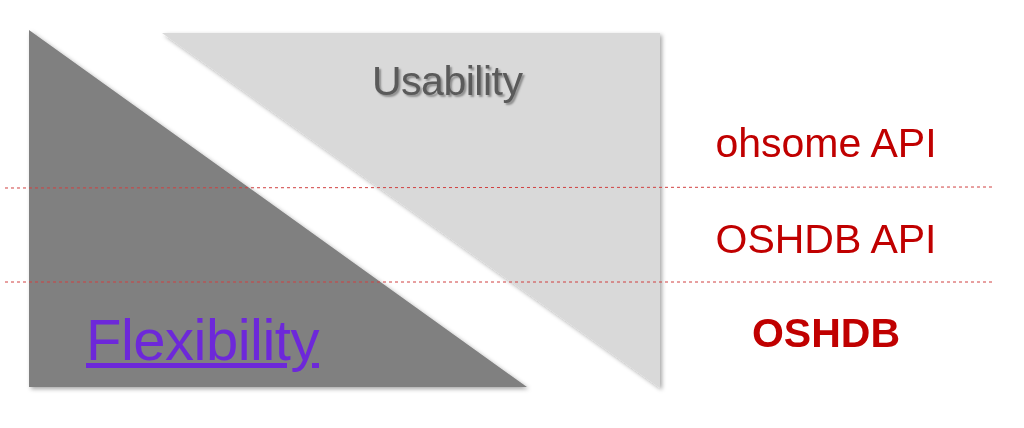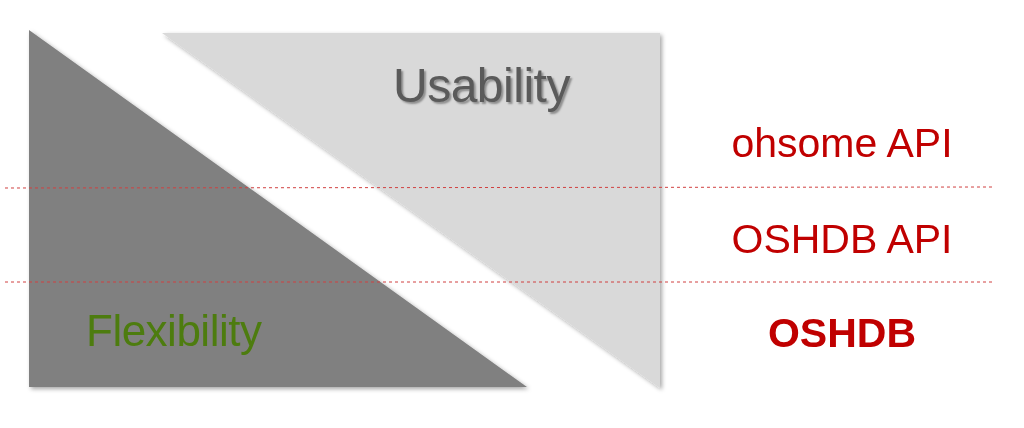--- a/index.html
+++ b/index.html
@@ -1,23 +1,23 @@
 <!DOCTYPE html>
 <html><head>
 <meta charset="utf-8">
 <style>
   html, body { margin:0; padding:0; background:#ffffff; }
   body { width:1024px; height:428px; position:relative; overflow:hidden;
          font-family:"Liberation Sans", "DejaVu Sans", sans-serif; }
   svg.stage { position:absolute; left:0; top:0; }
   .label { position:absolute; white-space:nowrap; }
-  .usability { left:393px; top:58px; font-size:48px; color:#5a5a5a;
+  .usability { left:372px; top:58px; font-size:41px; color:#5a5a5a;
                text-shadow:2px 2px 2px rgba(0,0,0,0.35); letter-spacing:-0.5px; }
-  .flexibility { left:86px; top:306px; font-size:44px; color:#4d7c0f; letter-spacing:-0.5px; }
-  .layer { width:280px; text-align:center; left:702px; font-size:41px; color:#c00000; }
+  .flexibility { left:86px; top:306px; font-size:58px; color:#6d28d9; letter-spacing:-0.5px;text-decoration:underline; }
+  .layer { width:280px; text-align:center; left:686px; font-size:41px; color:#c00000; }
   .l1 { top:120px; }
   .l2 { top:216px; }
   .l3 { top:310px;font-weight:bold; }
 </style>
 </head>
 <body>
 
 <svg class="stage" width="1024" height="428" viewBox="0 0 1024 428">
   <defs>
     <filter id="shadow" x="-5%" y="-5%" width="115%" height="115%">

